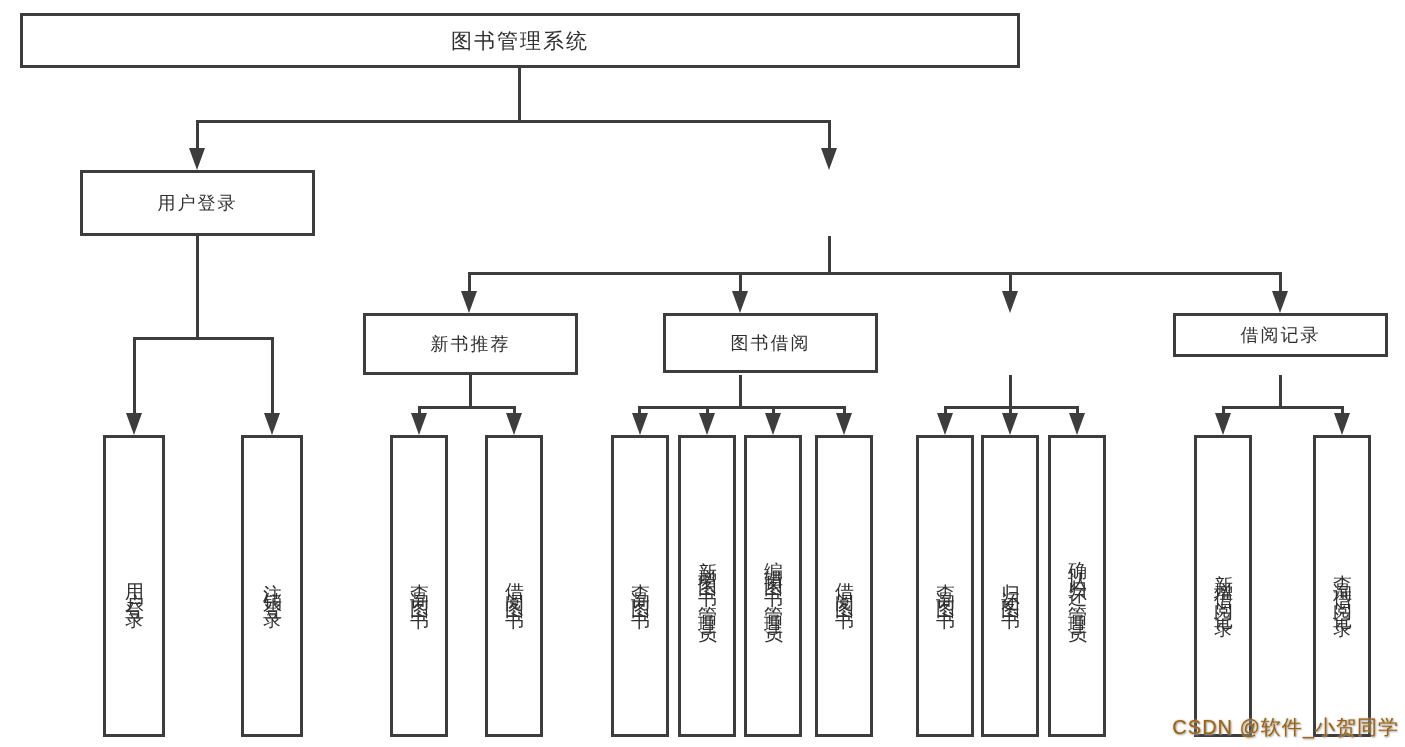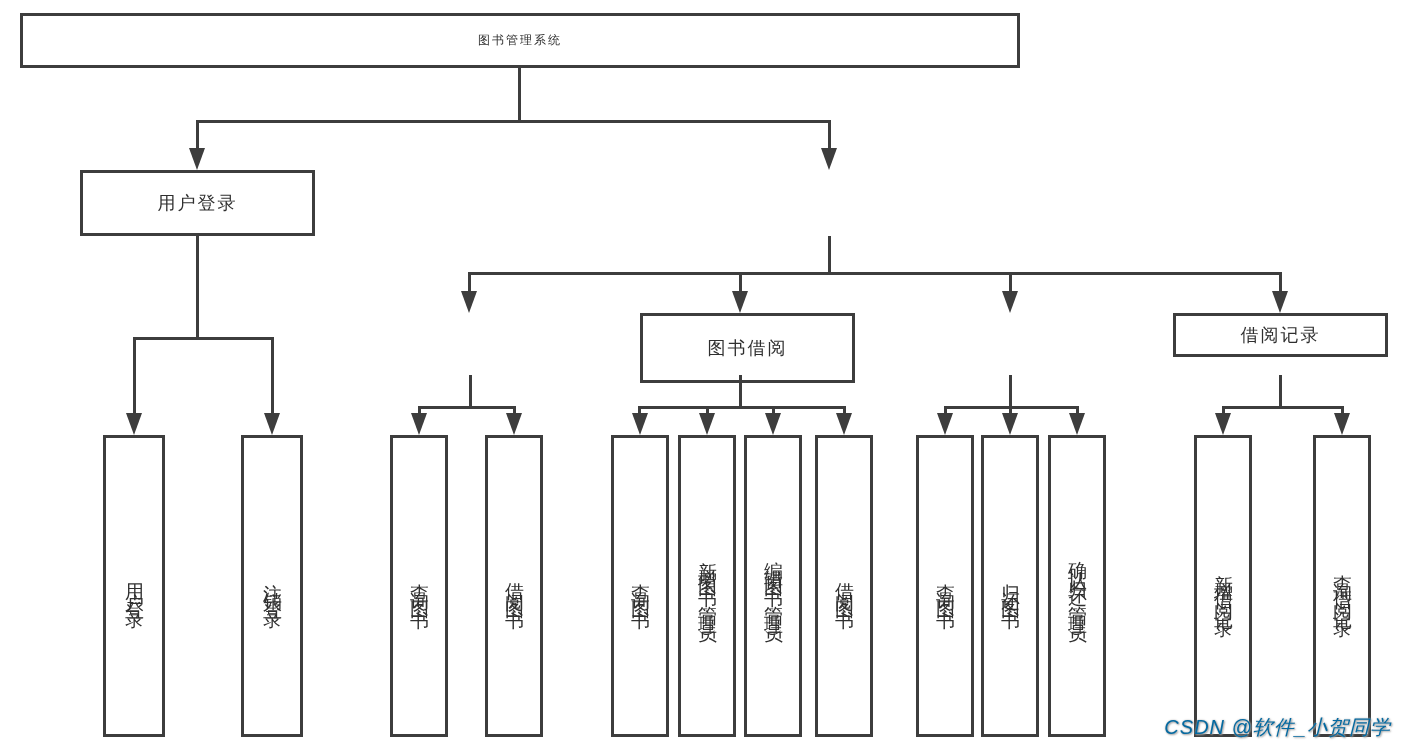--- a/index.html
+++ b/index.html
@@ -5,49 +5,49 @@
   html,body{margin:0;padding:0;background:#ffffff;}
   .canvas{
     position:relative;width:1405px;height:747px;background:#ffffff;overflow:hidden;
     font-family:"Liberation Sans","DejaVu Sans",sans-serif;color:#2f2f2f;
   }
   .box{
     position:absolute;box-sizing:border-box;border:3px solid #3d3d3d;background:#ffffff;
     display:flex;align-items:center;justify-content:center;
     font-size:18px;letter-spacing:2px;white-space:nowrap;
   }
-  .lvl-top{font-size:12px;}
+  .lvl-top{font-size:21px;}
   .leaf{
     writing-mode:vertical-rl;text-orientation:mixed;
     font-size:19px;letter-spacing:9px;line-height:1.2;white-space:normal;
   }
   .vl{position:absolute;display:block;width:3px;background:#3d3d3d;}
   .hl{position:absolute;display:block;height:3px;background:#3d3d3d;}
   .ar{
     position:absolute;display:block;width:0;height:0;
     border-left:8px solid transparent;border-right:8px solid transparent;
     border-top:22px solid #3d3d3d;
   }
   .watermark{
-    position:absolute;top:714px;right:14px;font-size:20px;letter-spacing:1px;
-    color:#0369a1;text-shadow:1px 1px 2px #9a9a9a,0 0 2px #bdbdbd;
+    position:absolute;top:714px;right:6px;font-size:20px;letter-spacing:1px;
+    color:#a16207;text-shadow:1px 1px 2px #9a9a9a,0 0 2px #bdbdbd;
     pointer-events:none;
-    font-style:italic;
   }
 </style>
 </head>
 <body>
 
 <div class="canvas">
 
   <div class="box lvl-top" style="left:20px;top:13px;width:1000px;height:55px">图书管理系统</div>
 
   <div class="box" style="left:80px;top:170px;width:235px;height:66px">用户登录</div>
 
-  <div class="box" style="left:640px;top:313px;width:215px;height:70px">图书借阅</div>
+  <div class="box" style="left:363px;top:313px;width:215px;height:62px">新书推荐</div>
+  <div class="box" style="left:663px;top:313px;width:215px;height:60px">图书借阅</div>
   <div class="box" style="left:1173px;top:313px;width:215px;height:44px">借阅记录</div>
 
   <div class="box leaf" style="left:103px;top:435px;width:62px;height:302px">用户登录</div>
   <div class="box leaf" style="left:241px;top:435px;width:62px;height:302px">注销登录</div>
 
   <div class="box leaf" style="left:390px;top:435px;width:58px;height:302px">查询图书</div>
   <div class="box leaf" style="left:485px;top:435px;width:58px;height:302px">借阅图书</div>
 
   <div class="box leaf" style="left:611px;top:435px;width:58px;height:302px">查询图书</div>
   <div class="box leaf" style="left:678px;top:435px;width:58px;height:302px">新增图书（管理员）</div>

